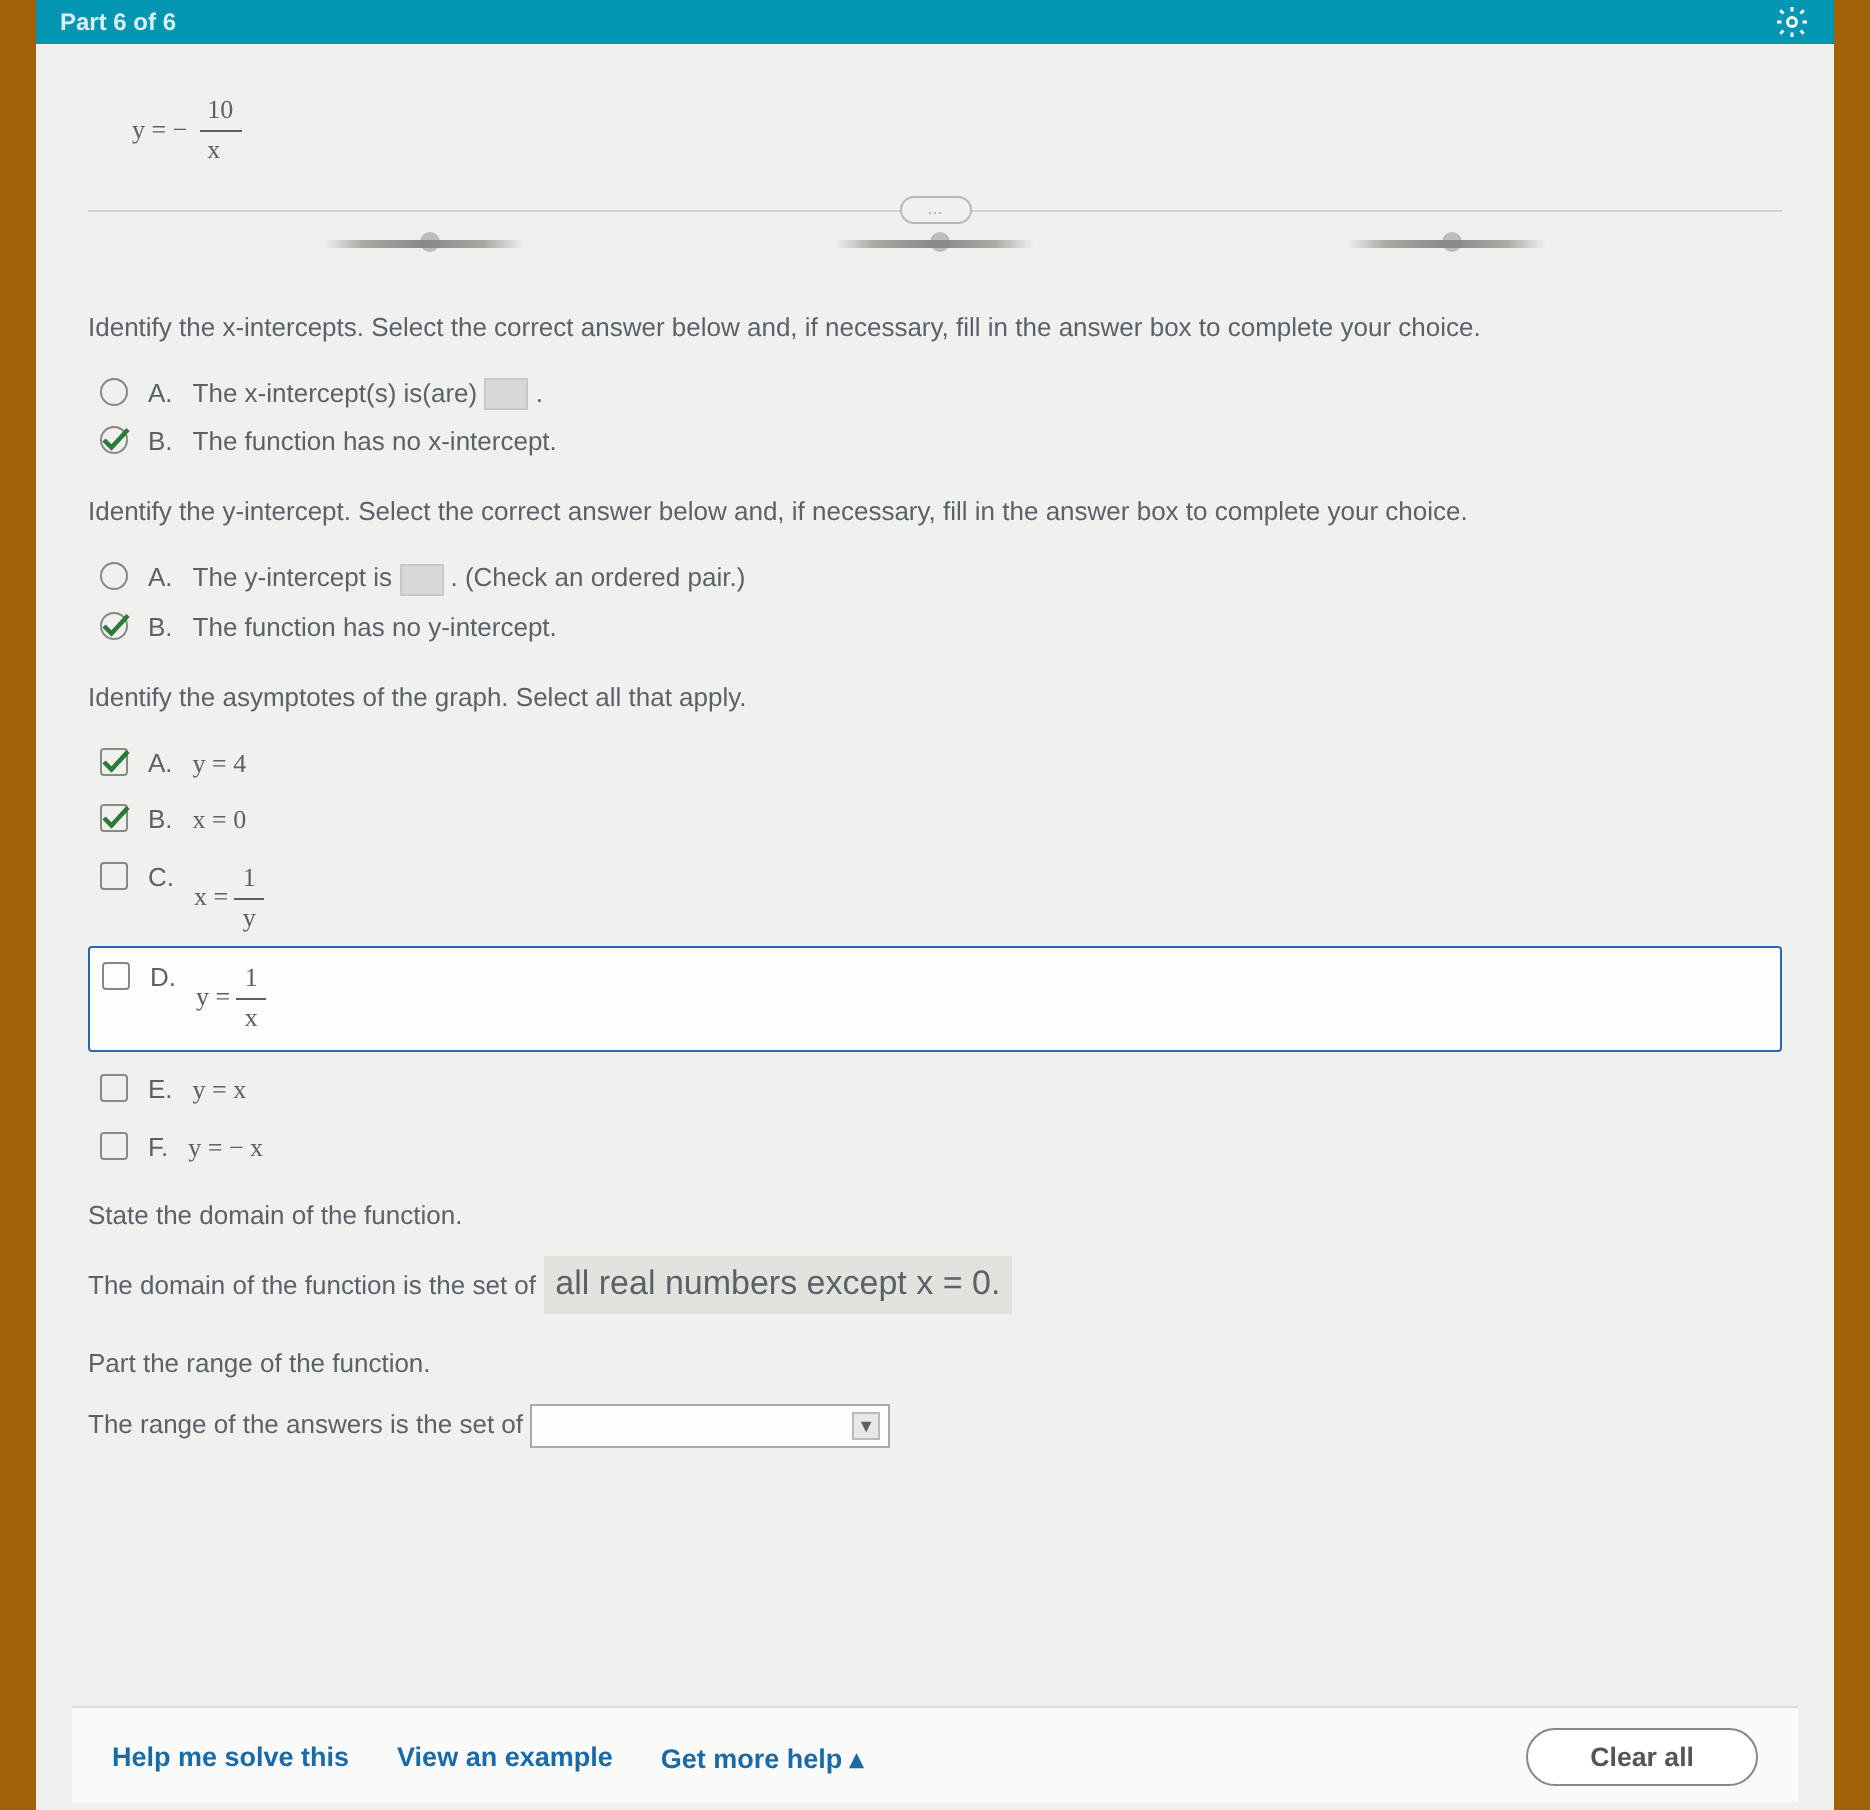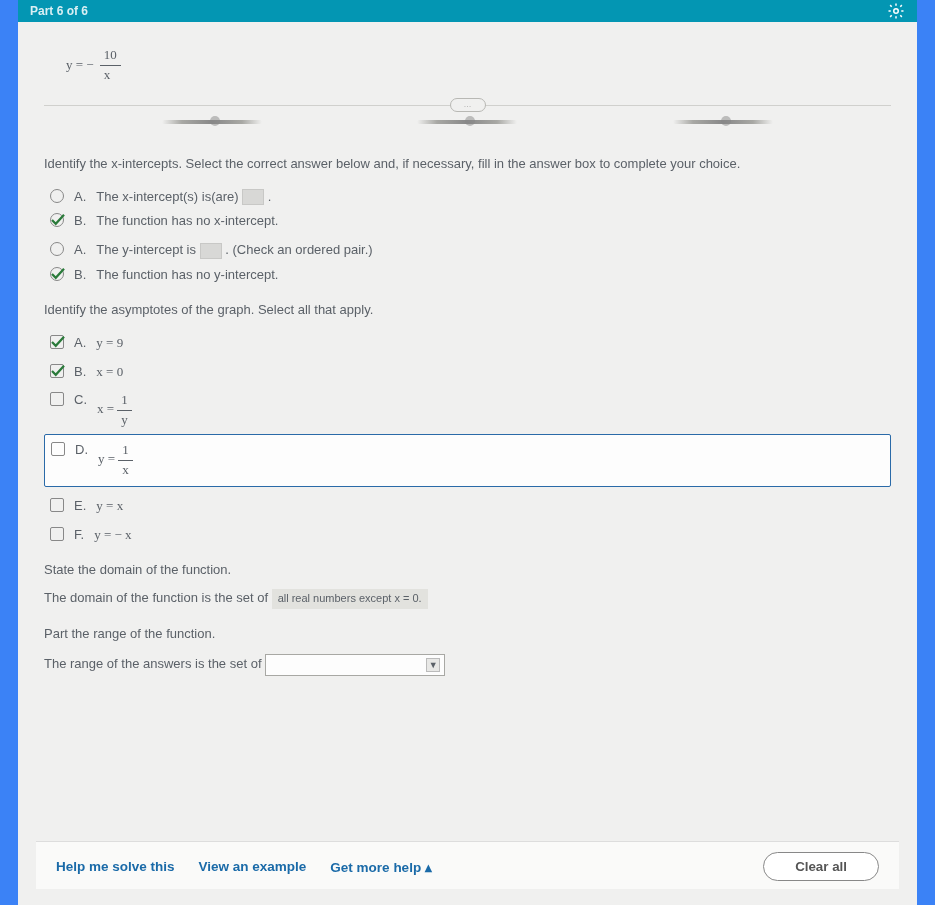--- a/index.html
+++ b/index.html
@@ -5,21 +5,21 @@
   * { box-sizing: border-box; margin: 0; padding: 0; }
   body {
     font-family: Arial, Helvetica, sans-serif;
     background: #1a1a1a;
     width: 935px;
     height: 905px;
     overflow: hidden;
     position: relative;
   }
   .tablet-frame {
-    background: #3b82f6;
+    background: #a16207;
     padding: 0 18px 0 18px;
     height: 905px;
   }
   .screen {
     background: #f0f0ef;
     height: 905px;
     overflow: hidden;
     position: relative;
   }
   .topbar {
@@ -69,28 +69,28 @@
   .checkmark svg { position:absolute; top:-3px; left:-2px; width:18px; height:18px; }
   .choice-label { font-size:13px; color:#5b6168; margin-right:10px; }
   .choice-body { flex:1; font-size:13px; color:#5b6168;}
   .inline-input-box { display:inline-block; width:22px; height:16px; background:#d8d8d6; vertical-align:middle; border:1px solid #c8c8c6;}
   .subnote { font-size:12.5px; color:#6c7278; margin-left:46px; margin-top:3px;}
   .highlighted-row {
     border:1.5px solid #2a6aa8; border-radius:2px; padding:6px 4px; margin:4px 0; background:#fdfdfd;
   }
   .math { font-family:'Times New Roman', serif; }
   .domain-answer {
-    display:inline-block; background:#e2e2de; padding:2px 6px; color:#5b6168; font-size:11px;
+    display:inline-block; background:#e2e2de; padding:2px 6px; color:#5b6168; font-size:17px;
   }
   .select-box {
     display:inline-block; width:180px; height:22px; background:#fdfdfd; border:1px solid #a8a8a4; vertical-align:middle; position:relative;
   }
   .select-box .caret { position:absolute; right:4px; top:3px; width:14px; height:14px; background:#e8e8e6; border:1px solid #bbb; text-align:center; font-size:9px; line-height:12px;}
   .bottom-bar {
-    position:absolute; bottom:16px; left:18px; right:18px;
+    position:absolute; bottom:4px; left:18px; right:18px;
     background:#fafaf9; border-top:1px solid #ddd;
     padding:10px 20px 8px 20px;
     display:flex; align-items:center; gap:24px;
     font-size:13.5px;
   }
   .link { color:#1a6aa8; font-weight:600; cursor:pointer; }
   .spacer { flex:1; }
   .btn-clear {
     border:1.5px solid #888; border-radius:20px; padding:6px 31px; background:#fff; color:#555; font-weight:600; cursor:pointer;
   }
@@ -149,20 +149,21 @@
       <div class="choice-row mt6">
         <span class="radio checkmark">
           <svg viewBox="0 0 24 24">
               <path d="M4 12l5 5L20 5" stroke="#2a7a3a" stroke-width="3" fill="none"></path>
             </svg>
         </span>
         <span class="choice-label">B.</span>
         <span class="choice-body">The function has no x-intercept.</span>
       </div>
 
+      <div class="section-prompt mt16">Identify the y-intercept. Select the correct answer below and, if necessary, fill in the answer box to complete your choice.</div>
 
       <div class="choice-row">
         <span class="radio"></span>
         <span class="choice-label">A.</span>
         <span class="choice-body">
           <span>The y-intercept is </span><span class="inline-input-box"></span><span> . (Check an ordered pair.)</span>
         </span>
       </div>
 
       <div class="choice-row mt6">
@@ -177,21 +178,21 @@
 
       <div class="section-prompt mt16">Identify the asymptotes of the graph. Select all that apply.</div>
 
       <div class="choice-row">
         <span class="checkbox checkmark">
           <svg viewBox="0 0 24 24">
               <path d="M4 12l5 5L20 5" stroke="#2a7a3a" stroke-width="3" fill="none"></path>
             </svg>
         </span>
         <span class="choice-label">A.</span>
-        <span class="choice-body math">y = 9</span>
+        <span class="choice-body math">y = 4</span>
       </div>
 
       <div class="choice-row">
         <span class="checkbox checkmark">
           <svg viewBox="0 0 24 24">
               <path d="M4 12l5 5L20 5" stroke="#2a7a3a" stroke-width="3" fill="none"></path>
             </svg>
         </span>
         <span class="choice-label">B.</span>
         <span class="choice-body math">x = 0</span>

